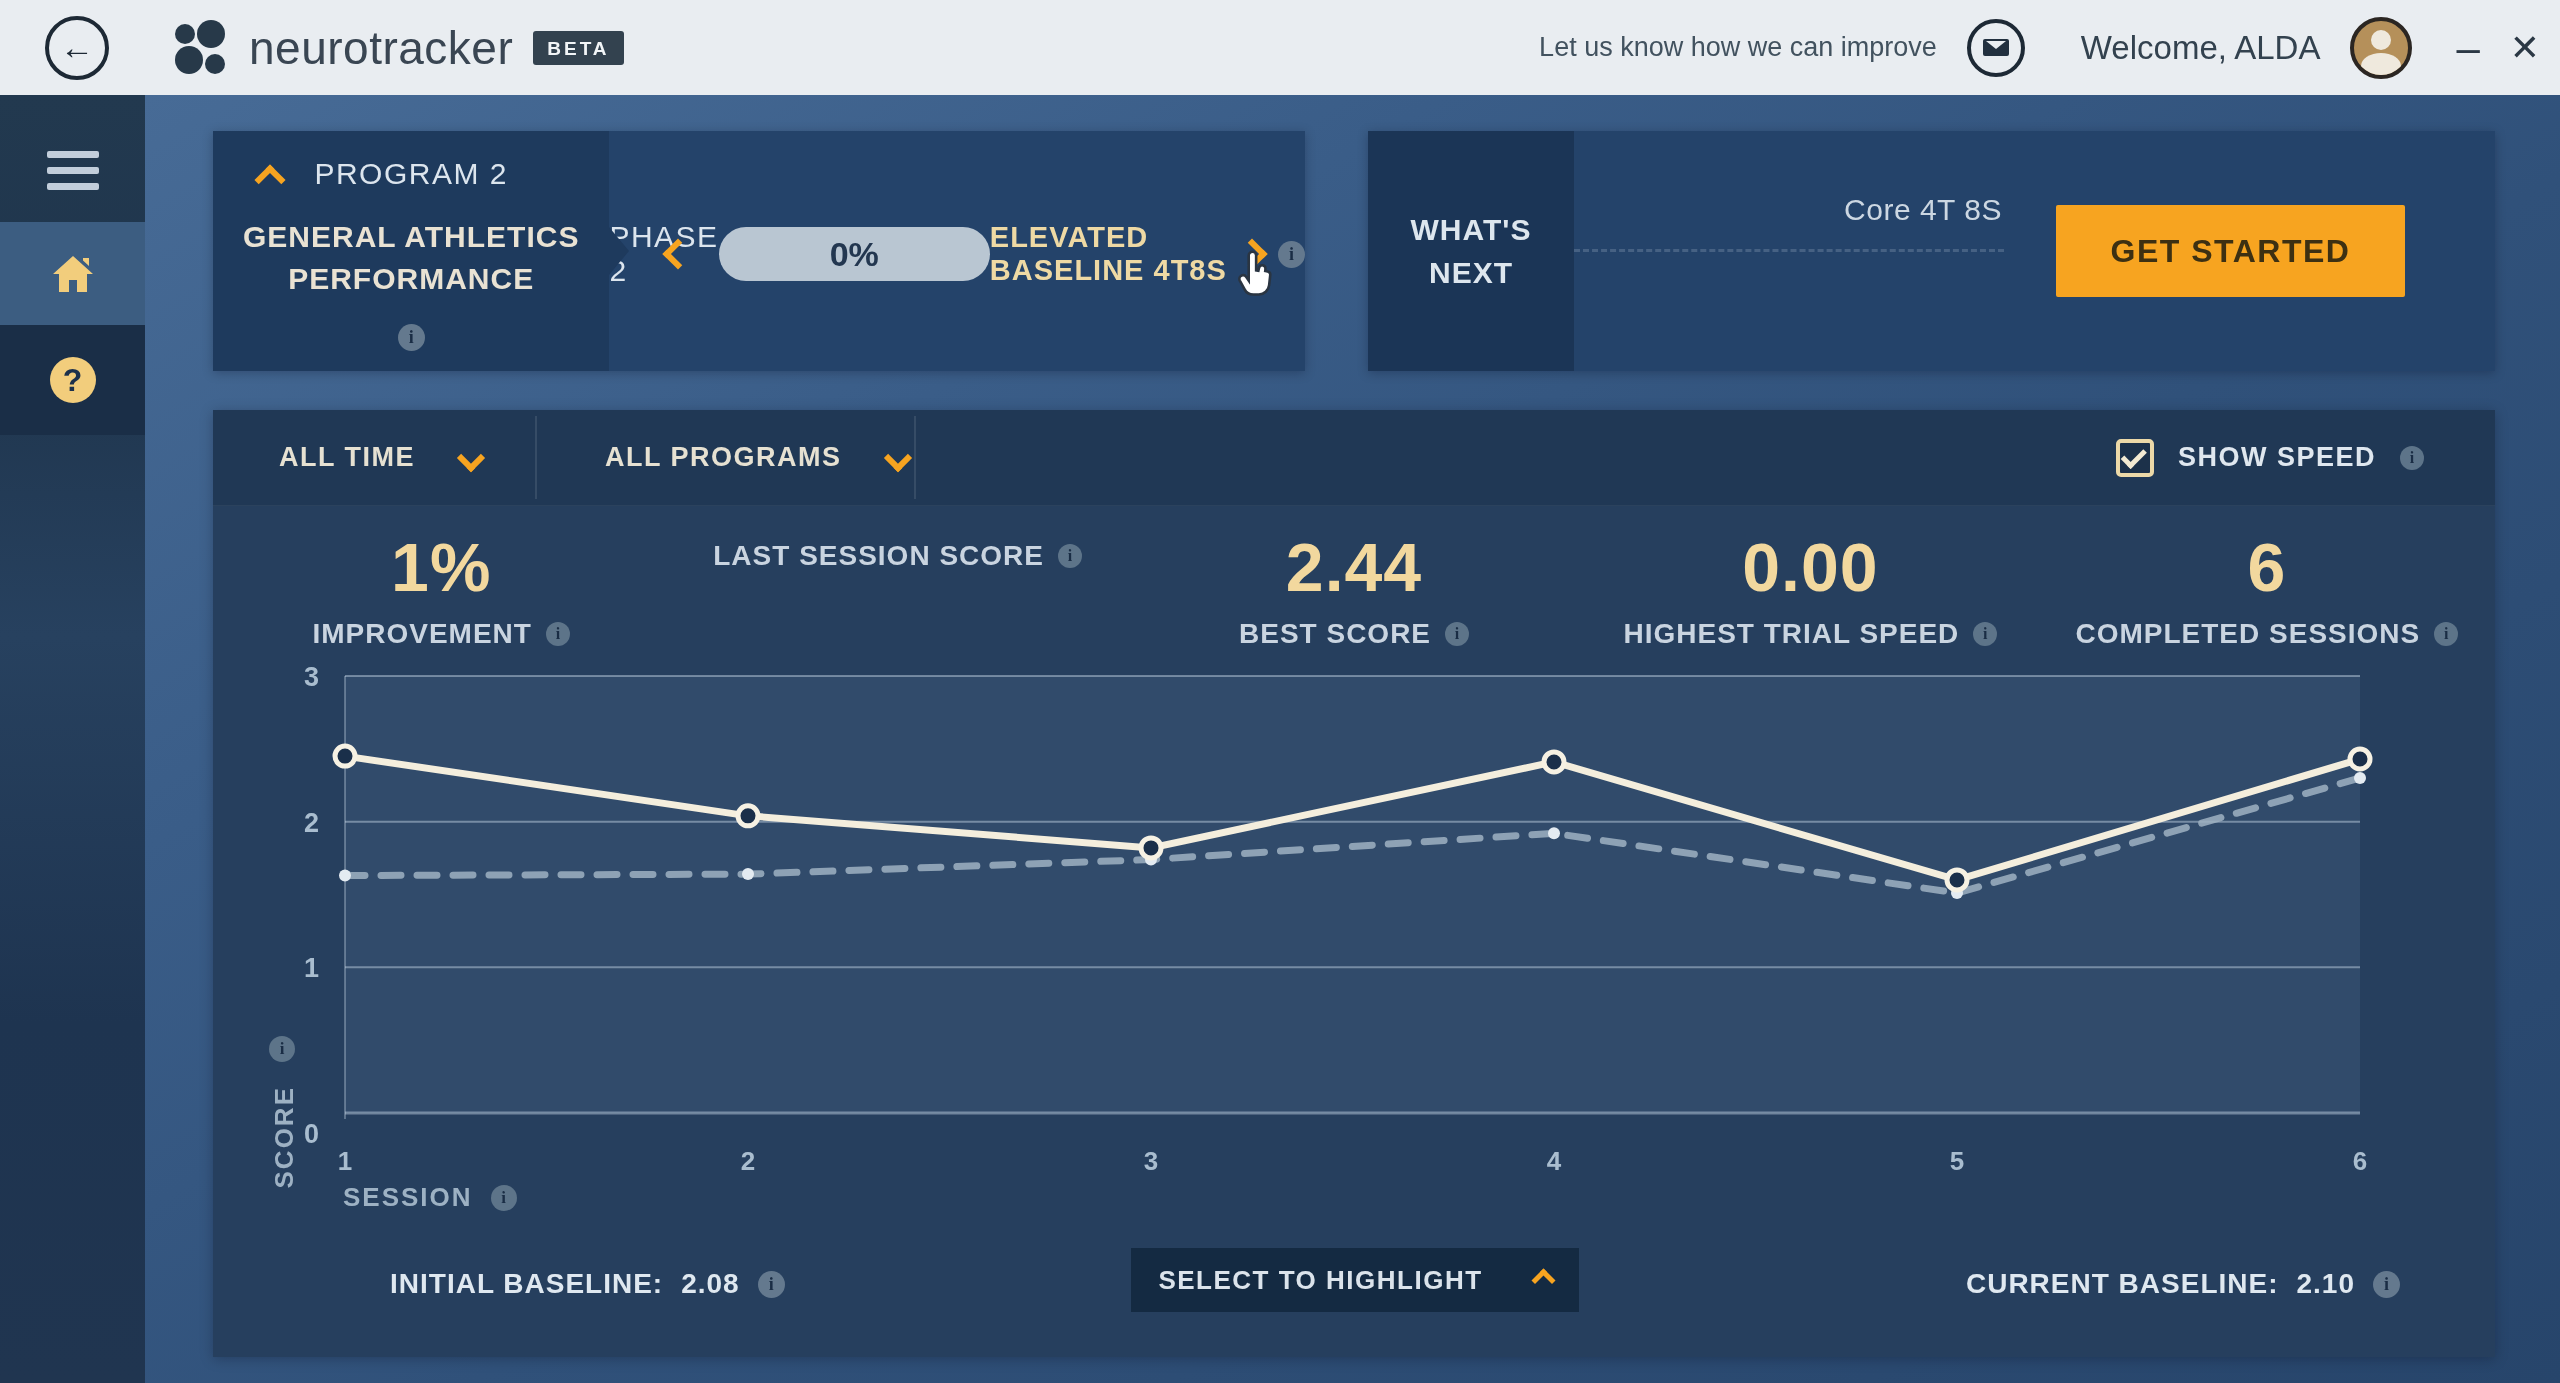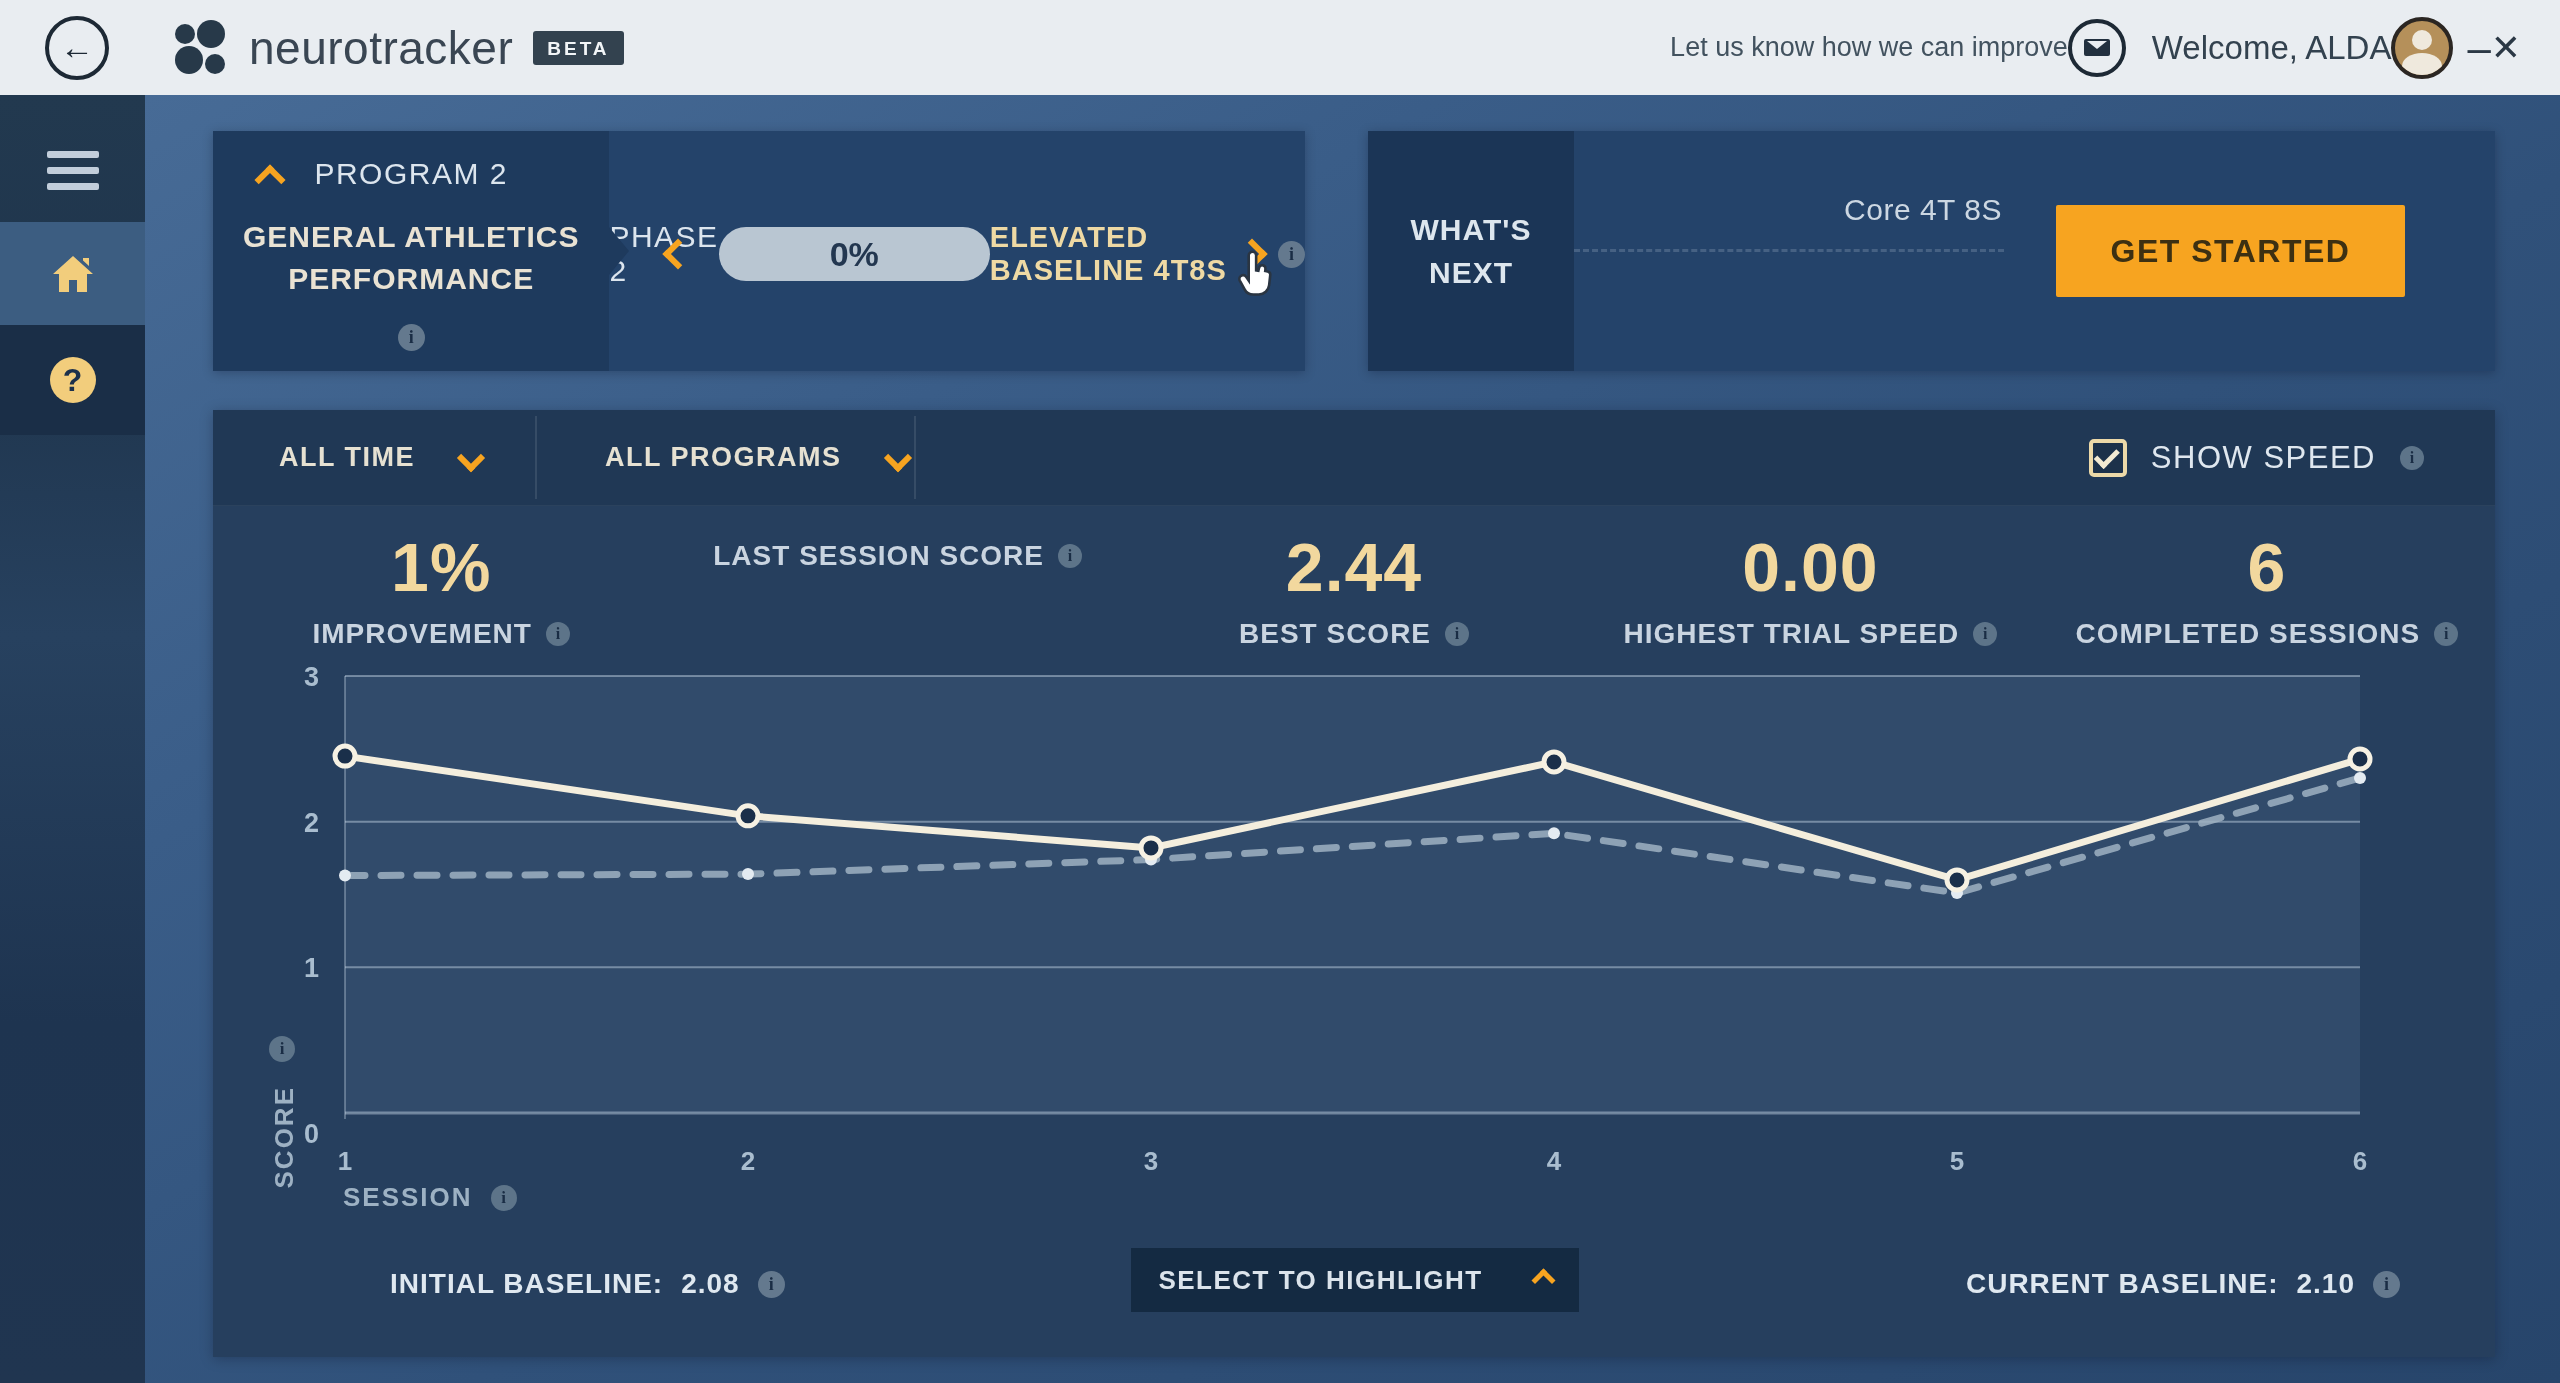--- a/index.html
+++ b/index.html
@@ -11,21 +11,21 @@
   .back-btn{width:56px;height:56px;border:4px solid #1d2935;border-radius:50%;margin-left:45px;display:flex;align-items:center;justify-content:center;color:#1d2935;font-size:34px;font-weight:700;cursor:pointer;}
   .logo-group{display:flex;align-items:center;margin-left:64px;gap:20px;}
   .clover{position:relative;width:56px;height:56px;}
   .clover i{position:absolute;background:#273949;border-radius:50%;}
   .clover .c1{width:20px;height:20px;left:2px;top:4px;}
   .clover .c2{width:28px;height:28px;left:24px;top:0px;}
   .clover .c3{width:28px;height:28px;left:2px;top:26px;}
   .clover .c4{width:20px;height:20px;left:32px;top:34px;}
   .brand{font-size:46px;color:#3a4653;letter-spacing:.5px;}
   .beta{background:#33424f;color:#f2f5f7;font-size:19px;font-weight:700;letter-spacing:3px;padding:7px 14px 5px;border-radius:3px;}
-  .topbar-right{margin-left:auto;display:flex;align-items:center;margin-right:39px;text-align:center;}
+  .topbar-right{margin-left:auto;display:flex;align-items:center;gap:30px;margin-right:20px;text-align:center;}
   .feedback-text{font-size:27px;color:#42525f;}
   .envelope-btn{width:50px;height:50px;border:4px solid #1d2935;border-radius:50%;display:flex;align-items:center;justify-content:center;cursor:pointer;}
   .envelope-glyph{width:26px;height:17px;background:#22303f;border-radius:2px;position:relative;}
   .envelope-glyph:before{content:'';position:absolute;left:3px;top:2px;border-left:10px solid transparent;border-right:10px solid transparent;border-top:8px solid #e9edf1;}
   .welcome-text{font-size:33px;color:#33424f;margin-left:26px;}
   .avatar{width:54px;height:54px;border:4px solid #2b2622;border-radius:50%;background:#b5905a;position:relative;overflow:hidden;cursor:pointer;}
   .avatar .head{position:absolute;left:17px;top:9px;width:20px;height:20px;border-radius:50%;background:#efe9dd;}
   .avatar .body{position:absolute;left:7px;top:32px;width:40px;height:26px;border-radius:50% 50% 0 0;background:#efe9dd;}
   .win-min{font-size:42px;color:#2b3845;margin-left:14px;cursor:pointer;line-height:20px;}
   .win-close{font-size:36px;color:#2b3845;cursor:pointer;}
@@ -72,21 +72,21 @@
 
   
   .panel{position:absolute;left:68px;top:315px;width:2282px;height:947px;background:#263f5e;box-shadow:0 2px 12px rgba(0,0,20,.25);}
   .filterbar{position:absolute;top:0;left:0;width:2282px;height:95px;background:rgba(8,22,42,0.16);border-bottom:1px solid rgba(255,255,255,0.05);}
   .vdiv{position:absolute;top:6px;bottom:6px;width:2px;background:rgba(255,255,255,0.10);}
   .filter-group{position:absolute;top:0;height:95px;display:flex;align-items:center;gap:46px;cursor:pointer;}
   .filter-label{font-size:27px;font-weight:700;color:#e6e1d2;letter-spacing:1.5px;}
   .showspeed{position:absolute;right:71px;top:0;height:95px;display:flex;align-items:center;gap:24px;cursor:pointer;}
   .checkbox{width:38px;height:38px;border:4px solid #ecd9a8;border-radius:5px;box-sizing:border-box;display:flex;align-items:center;justify-content:center;background:rgba(0,0,0,0.12);}
   .checkmark{width:18px;height:9px;border:solid #f3ead2;border-width:0 0 5px 5px;transform:rotate(-45deg) translate(1px,-2px);}
-  .showspeed-label{font-size:31px;font-weight:400;color:#dfe7ef;letter-spacing:1.5px;}
+  .showspeed-label{font-size:27px;font-weight:700;color:#dfe7ef;letter-spacing:1.5px;}
 
   .stats-row{position:absolute;top:118px;left:0;width:2282px;display:flex;}
   .stat{flex:1;text-align:center;}
   .stat-value{font-size:68px;font-weight:700;color:#f2d89e;letter-spacing:1px;}
   .stat-label-row{margin-top:12px;display:flex;align-items:center;justify-content:center;gap:14px;}
   .stat-label{font-size:28px;font-weight:700;color:#c9d4e0;letter-spacing:1px;}
   .stat .info-icon{width:24px;height:24px;font-size:16px;background:#5d7489;}
 
   #chart-svg{position:absolute;left:0;top:0;width:2282px;height:947px;pointer-events:none;}
   .score-axis{position:absolute;left:56px;top:676px;writing-mode:vertical-rl;transform:rotate(180deg);font-size:26px;font-weight:700;color:#9db1c3;letter-spacing:2px;}

